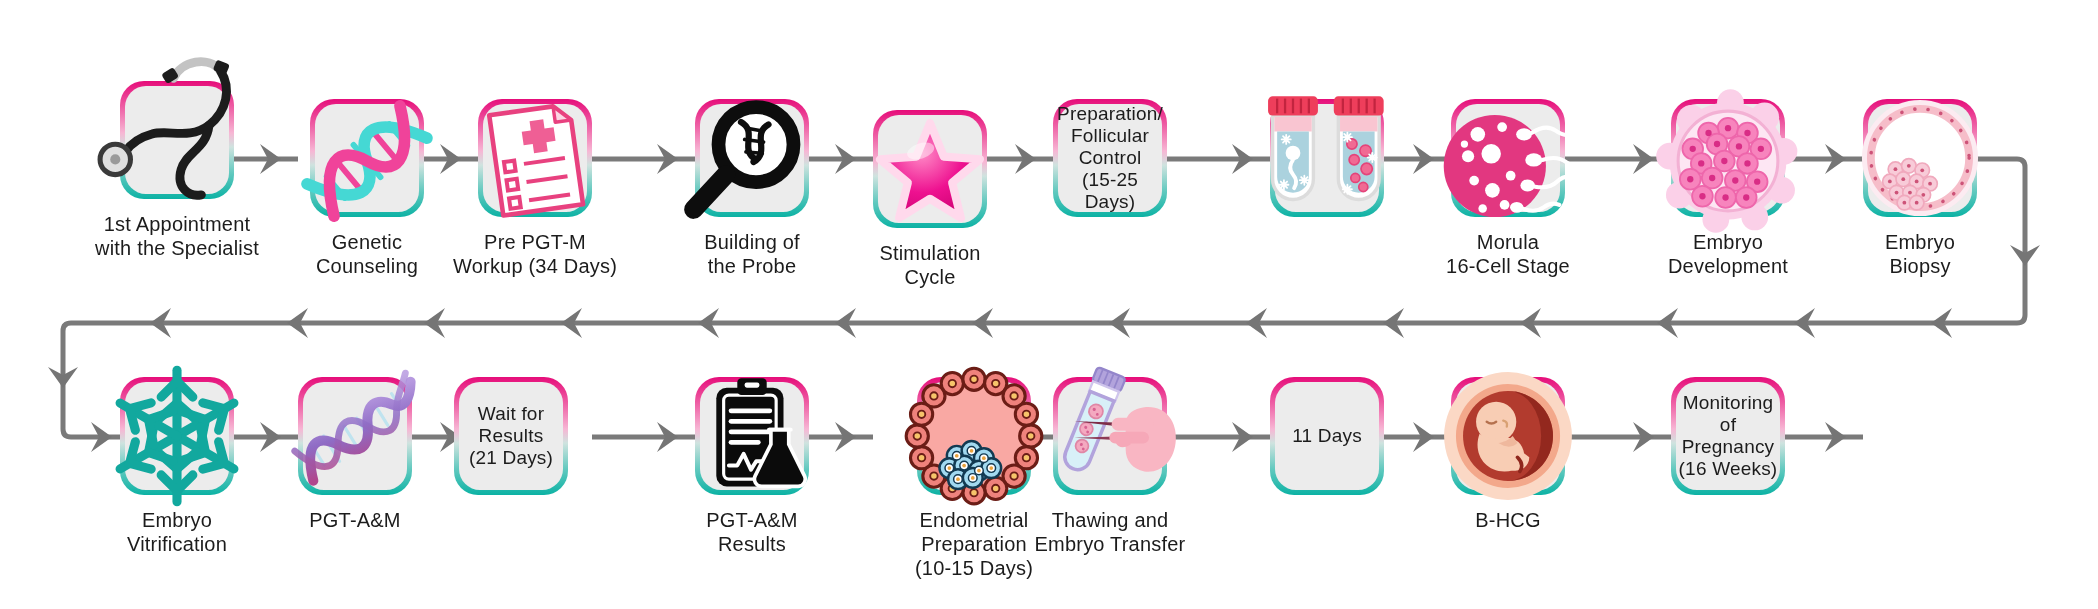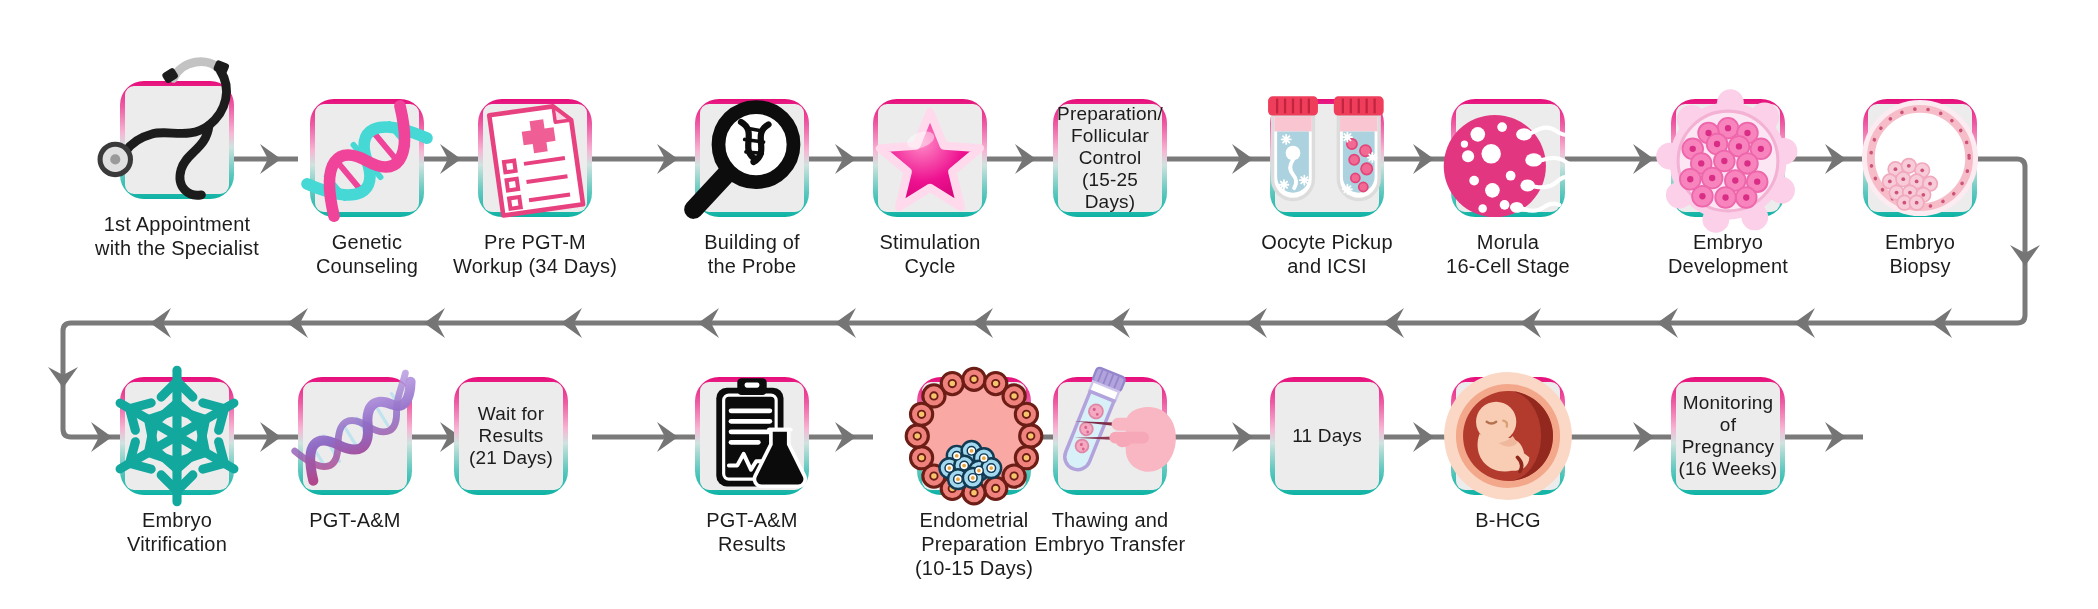--- a/index.html
+++ b/index.html
@@ -2,21 +2,21 @@
 <html><head>
 <meta charset="utf-8">
 <style>
   html,body{margin:0;padding:0;background:#ffffff;}
   #canvas{position:relative;width:2098px;height:609px;background:#ffffff;overflow:hidden;
           font-family:"Liberation Sans",sans-serif;}
   #flow-arrows{position:absolute;left:0;top:0;}
   .step{position:absolute;width:114px;height:118px;}
   .box{position:absolute;inset:0;border-radius:24px;padding:5px;box-sizing:border-box;
        background:linear-gradient(180deg,#e60d7a 0%,#ee5ea4 22%,#f7b6d4 44%,#cfe3df 56%,#62c9bf 78%,#0cb2a4 100%);}
-  .inner{width:100%;height:100%;border-radius:9px;background:#ececec;
+  .inner{width:100%;height:100%;border-radius:21px;background:#ececec;
          display:flex;align-items:center;justify-content:center;}
   .boxtext{font-size:19px;line-height:22px;font-weight:500;color:#1c1c1c;text-align:center;
            white-space:pre-line;letter-spacing:.2px;}
   .label{position:absolute;left:-53px;top:131px;width:220px;text-align:center;
          font-size:20px;line-height:24px;font-weight:500;color:#1c1c1c;white-space:pre-line;letter-spacing:.2px;}
   .icon{position:absolute;pointer-events:none;}
 </style>
 </head>
 <body>
 
@@ -488,21 +488,21 @@
   <div class="box">
         <div class="inner"></div>
       </div>
   <svg class="icon" style="left:-19px;top:-12px" width="150" height="150">
         <use href="#s-probe"></use>
       </svg>
   <div class="label">Building of
 the Probe</div>
 </div>
 
-<div class="step" style="left:873px;top:99px">
+<div class="step" style="left:873px;top:110px">
   <div class="box">
         <div class="inner"></div>
       </div>
   <svg class="icon" style="left:-13px;top:-8px" width="140" height="140">
         <use href="#s-star"></use>
       </svg>
   <div class="label">Stimulation
 Cycle</div>
 </div>
 
@@ -517,22 +517,20 @@
   </div>
 </div>
 
 <div class="step" style="left:1270px;top:99px">
   <div class="box">
         <div class="inner"></div>
       </div>
   <svg class="icon" style="left:-11px;top:-14px" width="136" height="136">
         <use href="#s-tubes"></use>
       </svg>
-  <div class="label">Oocyte Pickup
-and ICSI</div>
 </div>
 
 <div class="step" style="left:1451px;top:99px">
   <div class="box">
         <div class="inner"></div>
       </div>
   <svg class="icon" style="left:-17px;top:-6px" width="146" height="146">
         <use href="#s-morula"></use>
       </svg>
   <div class="label">Morula

